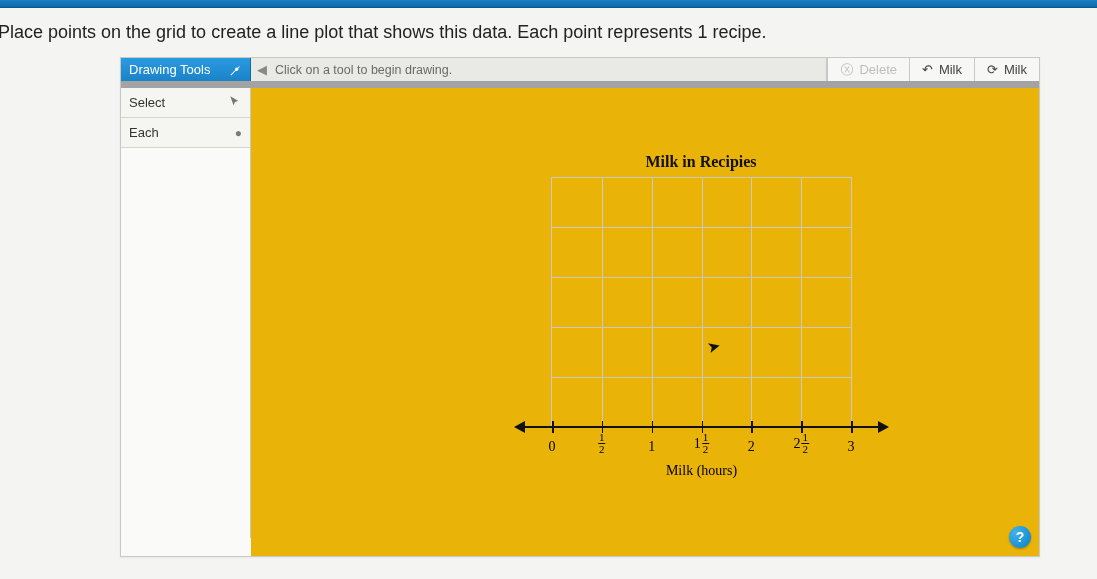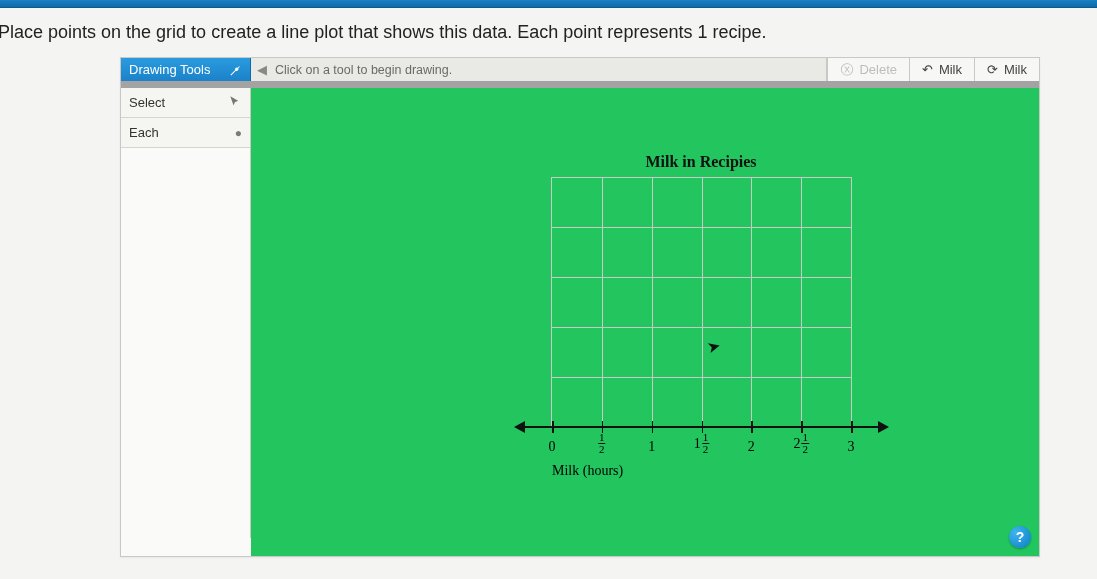--- a/index.html
+++ b/index.html
@@ -97,21 +97,21 @@
     padding: 0 8px;
     font-size: 13px;
     color: #333;
     background: #f5f5f2;
     cursor: pointer;
   }
   .tool-row .tico { color:#7a7a76; font-size:12px; }
   .canvas {
     position: absolute;
     left: 130px; right: 0; top: 30px; bottom: 0;
-    background: #22c55e;
+    background: #eab308;
   }
   .chart-wrap {
     position: absolute;
     top: 65px;
     left: 260px;
     width: 380px;
     text-align: center;
     font-family: Georgia, 'Times New Roman', serif;
   }
   .chart-title { font-weight: bold; font-size: 16px; margin-bottom: 6px; color:#111;}
@@ -132,21 +132,21 @@
   }
   .arrow-l { left:-38px; border-right:11px solid #111;}
   .arrow-r { right:-38px; border-left:11px solid #111;}
   .tick { position:absolute; bottom:-6px; width:1.5px; height:12px; background:#111; }
   .tlabel { position:absolute; bottom:-28px; font-size:14px; transform:translateX(-50%); white-space:nowrap; font-family: Georgia, serif;}
   .frac { display:inline-block; vertical-align:middle; text-align:center; font-size:11px; line-height:1; position:relative; top:0px;}
   .frac .n { display:block; border-bottom:1px solid #111; padding:0 1px;}
   .frac .d { display:block; padding:0 1px;}
   .mixed { display:inline-flex; align-items:center; gap:1px;}
   .mixed .whole { font-size:14px; }
-  .xlabel { position:absolute; bottom:-52px; left:0; right:0; text-align:left; font-size:14px; font-family: Georgia, serif;}
+  .xlabel { position:absolute; bottom:-52px; left:0; right:0; text-align:center; font-size:14px; font-family: Georgia, serif;}
   .cursor-arrow {
     position:absolute; top:160px; left:155px; font-size:16px; color:#111; transform: rotate(-15deg);
   }
   .help-badge {
     position:absolute; right:8px; bottom:8px;
     width:22px;height:22px;border-radius:50%;
     background: radial-gradient(circle at 30% 30%, #3db4f0, #0b7fc2);
     color:#fff; font-weight:bold; font-size:14px;
     display:flex;align-items:center;justify-content:center;
     box-shadow: 0 1px 2px rgba(0,0,0,.3);

